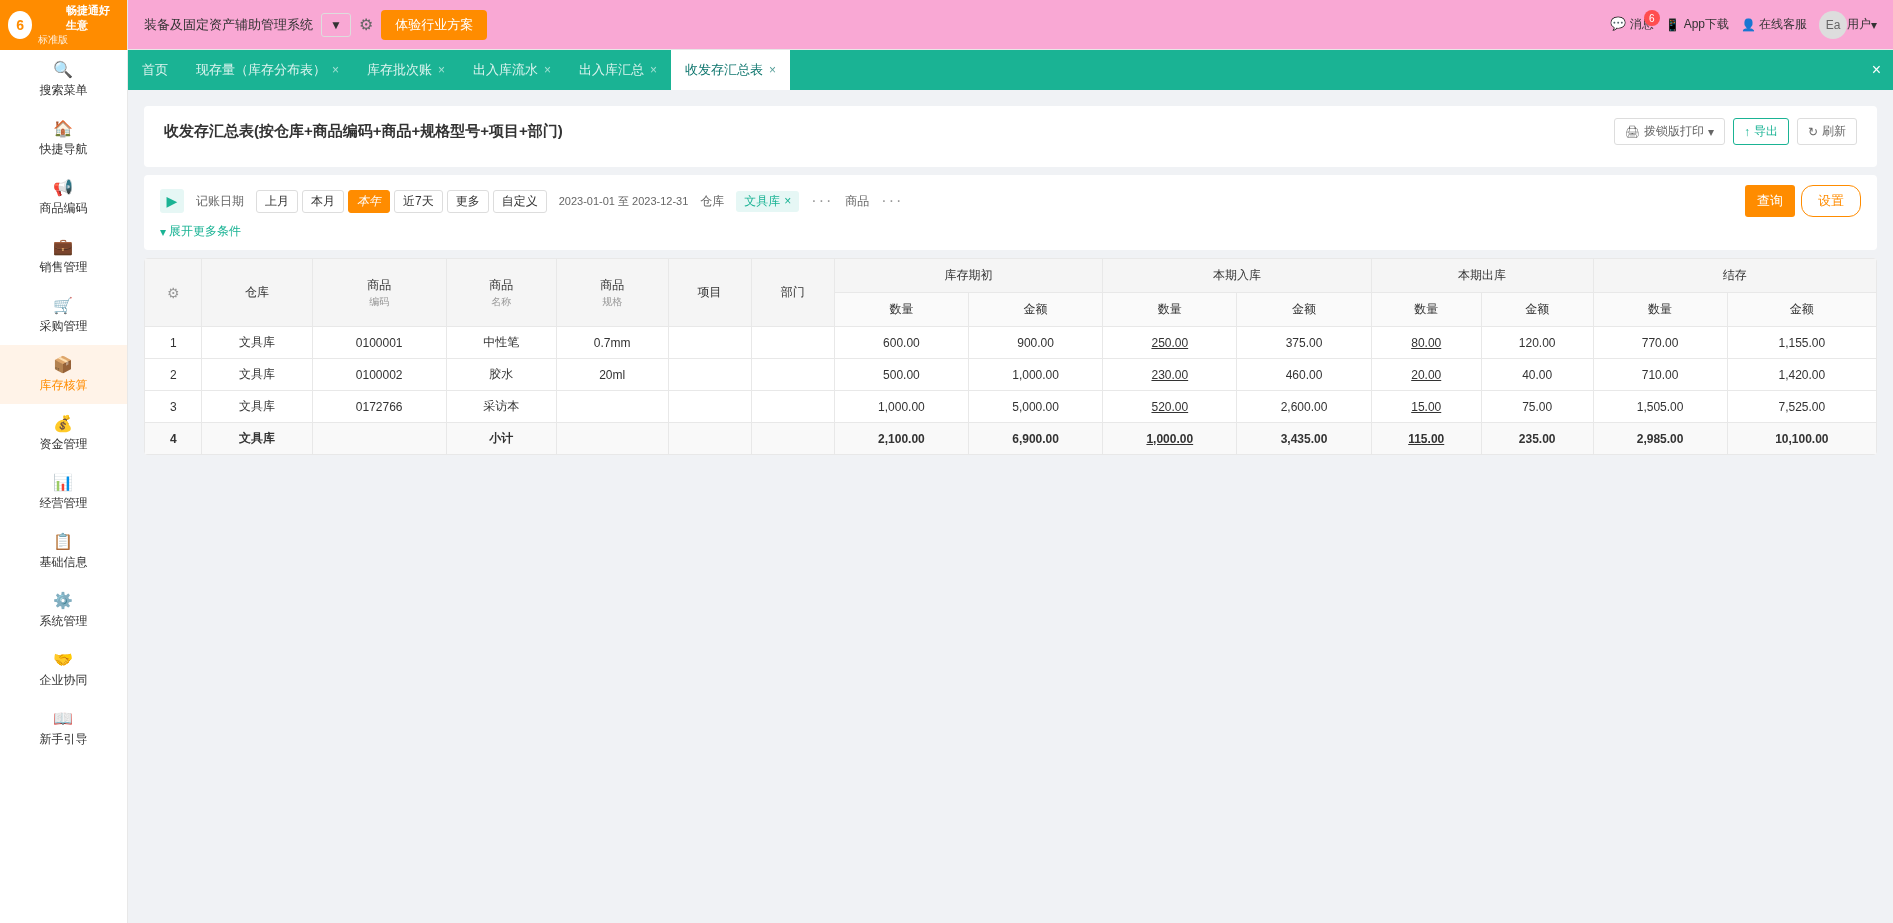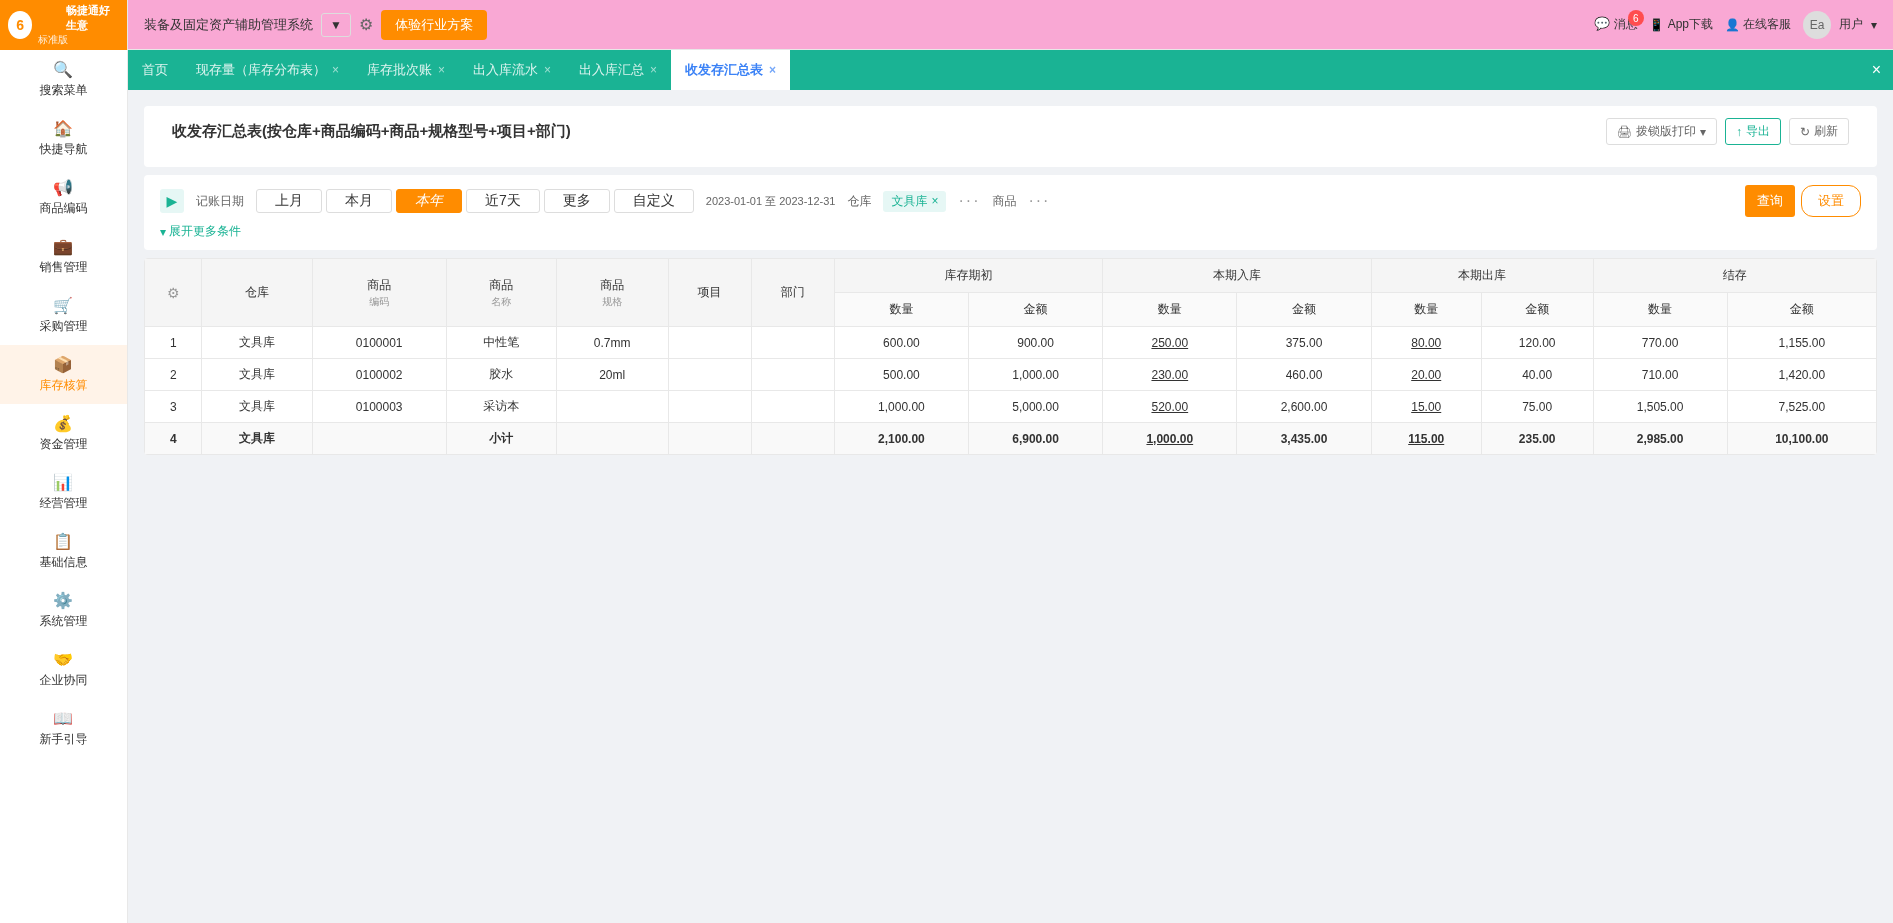--- a/index.html
+++ b/index.html
@@ -17,48 +17,48 @@
     .main { flex: 1; display: flex; flex-direction: column; overflow: hidden; }
 
     
     .topbar { height: 50px; background: #f9a8d4; display: flex; align-items: center; padding: 0 16px; border-bottom: 1px solid #e8e8e8; gap: 8px; }
     .topbar-dropdown { display: flex; align-items: center; gap: 4px; font-size: 12px; color: #333; padding: 4px 8px; border: 1px solid #ddd; border-radius: 3px; cursor: pointer; }
     .topbar-gear { font-size: 16px; cursor: pointer; color: #666; }
     .topbar-btn { background: #ff8c00; color: #fff; border: none; border-radius: 4px; padding: 6px 14px; font-size: 13px; cursor: pointer; }
     .topbar-right { display: flex; align-items: center; gap: 12px; margin-left: auto; }
     .topbar-notification { position: relative; cursor: pointer; }
     .topbar-notification .badge { position: absolute; top: -6px; right: -6px; background: #ff4d4f; color: #fff; border-radius: 50%; width: 16px; height: 16px; font-size: 10px; display: flex; align-items: center; justify-content: center; }
-    .topbar-user { display: flex; align-items: center; gap: 8px; cursor: pointer; color: #333; font-size: 12px; }
+    .topbar-user { display: flex; align-items: center; gap: 0; cursor: pointer; color: #333; font-size: 12px; }
     .topbar-avatar { width: 28px; height: 28px; background: #ddd; border-radius: 50%; display: flex; align-items: center; justify-content: center; font-size: 12px; color: #666; }
     .topbar-link { display: flex; align-items: center; gap: 3px; font-size: 12px; color: #333; cursor: pointer; }
 
     
     .tabbar { background: #1ab394; display: flex; align-items: center; height: 40px; padding: 0; overflow: hidden; }
     .tab { display: flex; align-items: center; padding: 0 14px; height: 100%; color: rgba(255,255,255,0.85); cursor: pointer; font-size: 13px; gap: 6px; white-space: nowrap; }
-    .tab.active { background: #fff; color: #3b82f6; font-weight: 700; }
+    .tab.active { background: #fff; color: #0f766e; font-weight: 400; }
     .tab .close { font-size: 12px; opacity: 0.7; }
     .tabbar-close { margin-left: auto; padding: 0 12px; color: #fff; cursor: pointer; font-size: 16px; }
 
     
     .content { flex: 1; overflow-y: auto; padding: 16px; background: #f0f2f5; }
 
     
-    .page-header { background: #fff; padding: 12px 28px; margin-bottom: 8px; border-radius: 4px; }
+    .page-header { background: #fff; padding: 12px 20px; margin-bottom: 8px; border-radius: 4px; }
     .page-title { font-size: 15px; font-weight: 600; color: #333; margin-bottom: 0; }
     .page-actions-right { margin-left: auto; display: flex; align-items: center; gap: 8px; }
     .btn-export { display: flex; align-items: center; gap: 4px; color: #1ab394; cursor: pointer; font-size: 12px; border: 1px solid #1ab394; border-radius: 3px; padding: 4px 10px; }
     .btn-refresh { display: flex; align-items: center; gap: 4px; color: #666; cursor: pointer; font-size: 12px; border: 1px solid #ddd; border-radius: 3px; padding: 4px 10px; }
     .btn-print { display: flex; align-items: center; gap: 4px; color: #666; cursor: pointer; font-size: 12px; border: 1px solid #ddd; border-radius: 3px; padding: 4px 10px; }
 
     
     .filter-bar { background: #fff; padding: 10px 16px; margin-bottom: 8px; border-radius: 4px; }
     .filter-row { display: flex; align-items: center; gap: 12px; flex-wrap: wrap; }
     .filter-label { font-size: 12px; color: #666; }
     .filter-date-btns { display: flex; align-items: center; gap: 4px; }
-    .date-btn { padding: 2px 18px; border: 1px solid #ddd; border-radius: 3px; font-size: 14px; cursor: pointer; color: #333; background: #fff; }
+    .date-btn { padding: 2px 8px; border: 1px solid #ddd; border-radius: 3px; font-size: 12px; cursor: pointer; color: #333; background: #fff; }
     .date-btn.active { background: #ff8c00; color: #fff; border-color: #ff8c00; font-style: italic; }
     .date-range { font-size: 11px; color: #666; }
     .filter-tag { background: #e6f7f5; color: #1ab394; padding: 2px 8px; border-radius: 3px; display: flex; align-items: center; gap: 4px; font-size: 12px; }
     .filter-tag .x { cursor: pointer; }
     .filter-dots { color: #999; cursor: pointer; font-size: 16px; letter-spacing: 2px; }
     .btn-expand { color: #1ab394; cursor: pointer; font-size: 12px; display: flex; align-items: center; gap: 3px; margin: 6px auto 0; }
     .btn-query { background: #ff8c00; color: #fff; border: none; border-radius: 3px; padding: 6px 12px; font-size: 13px; cursor: pointer; }
     .btn-setting { background: #fff; color: #ff8c00; border: 1px solid #ff8c00; border-radius: 12px; padding: 6px 16px; font-size: 13px; cursor: pointer; }
     .filter-arrow { color: #1ab394; font-size: 14px; cursor: pointer; background: #e6f7f5; border: none; width: 24px; height: 24px; display: flex; align-items: center; justify-content: center; border-radius: 3px; }
 
@@ -310,21 +310,21 @@
               <td><span class="link-underline">230.00</span></td>
               <td>460.00</td>
               <td><span class="link-underline">20.00</span></td>
               <td>40.00</td>
               <td>710.00</td>
               <td>1,420.00</td>
             </tr>
             <tr>
               <td>3</td>
               <td>文具库</td>
-              <td>0100003</td>
+              <td>0172766</td>
               <td>采访本</td>
               <td></td>
               <td></td>
               <td></td>
               <td>1,000.00</td>
               <td>5,000.00</td>
               <td><span class="link-underline">520.00</span></td>
               <td>2,600.00</td>
               <td><span class="link-underline">15.00</span></td>
               <td>75.00</td>

